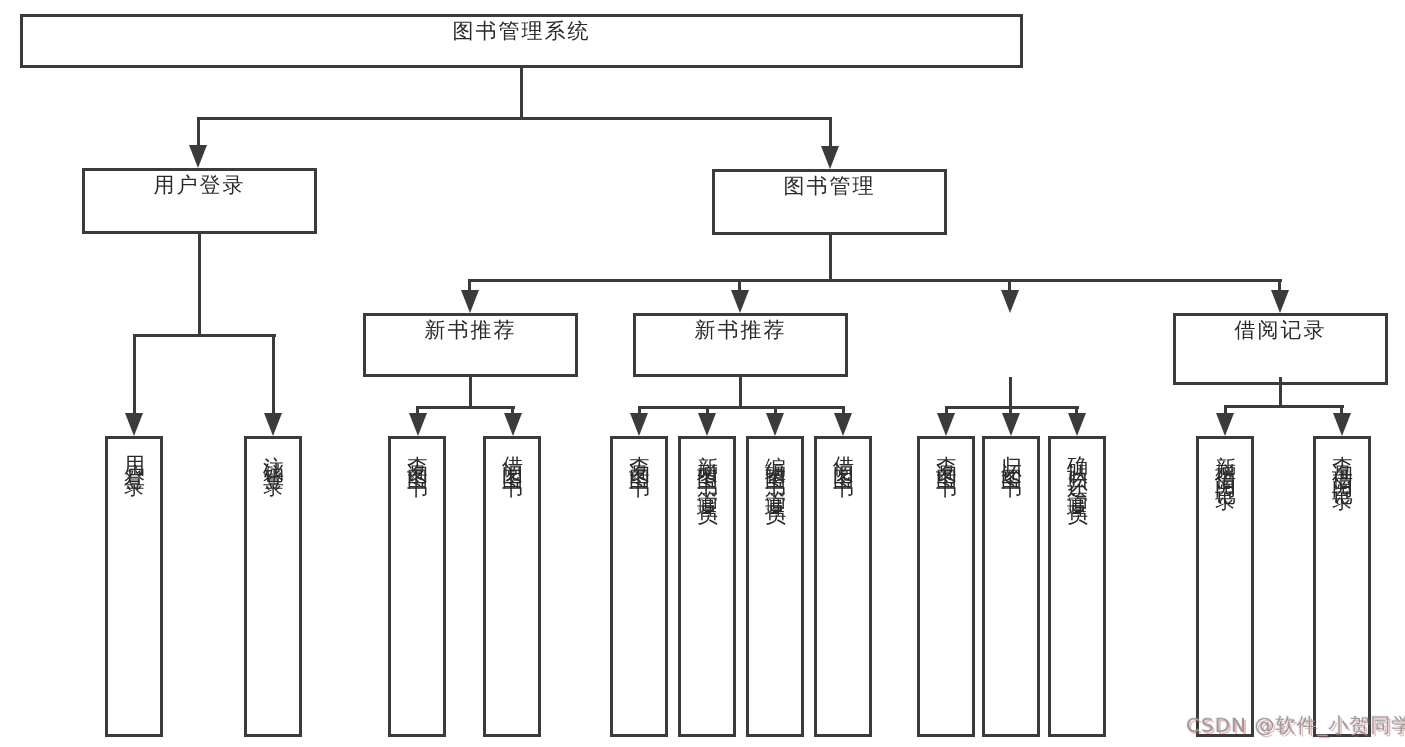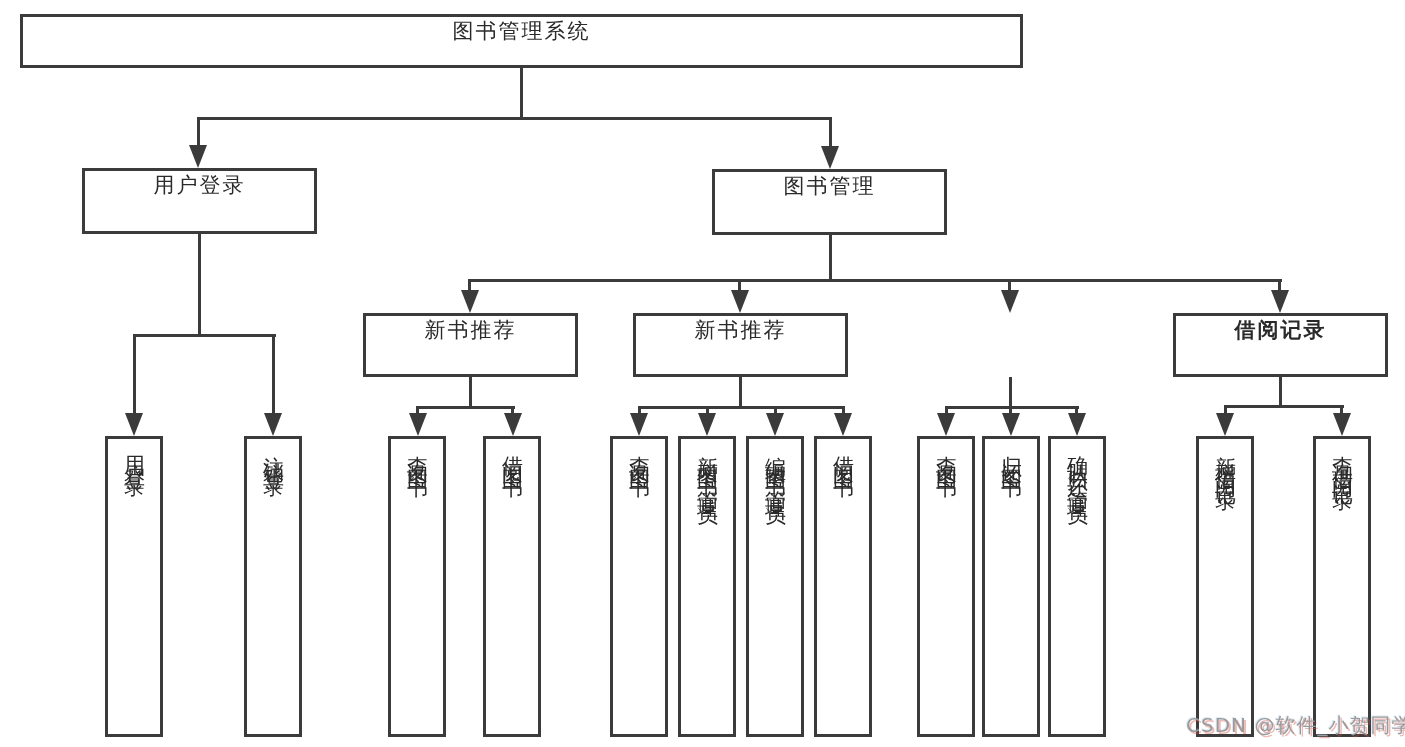--- a/index.html
+++ b/index.html
@@ -69,21 +69,21 @@
   <div class="arrow" style="left:1001px;top:290px;"></div>
   <div class="vline" style="left:1278px;top:279px;height:13px;"></div>
   <div class="arrow" style="left:1271px;top:290px;"></div>
 
   <div class="box" style="left:363px;top:313px;width:215px;height:64px;">
     <span class="lbl">新书推荐</span>
   </div>
   <div class="box" style="left:633px;top:313px;width:215px;height:64px;">
     <span class="lbl">新书推荐</span>
   </div>
-  <div class="box" style="left:1173px;top:313px;width:215px;height:64px;font-weight:bold;">
+  <div class="box" style="left:1173px;top:313px;width:215px;height:72px;">
     <span class="lbl">借阅记录</span>
   </div>
 
   <div class="vline" style="left:469px;top:377px;height:30px;"></div>
   <div class="hline" style="left:416px;top:406px;width:99px;"></div>
   <div class="vline" style="left:416px;top:406px;height:9px;"></div>
   <div class="arrow" style="left:409px;top:413px;"></div>
   <div class="vline" style="left:511px;top:406px;height:9px;"></div>
   <div class="arrow" style="left:504px;top:413px;"></div>
 

